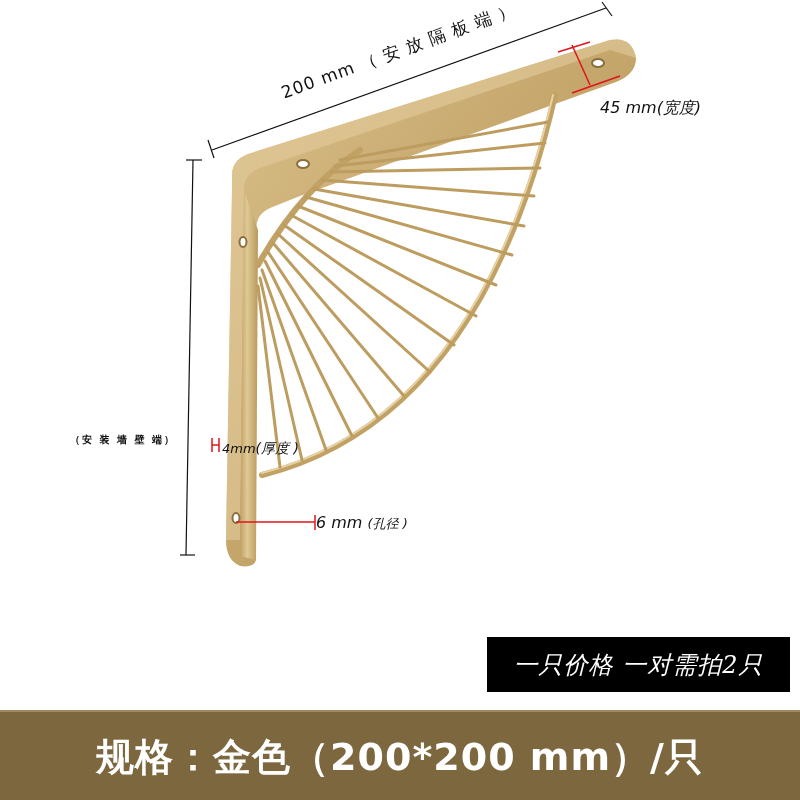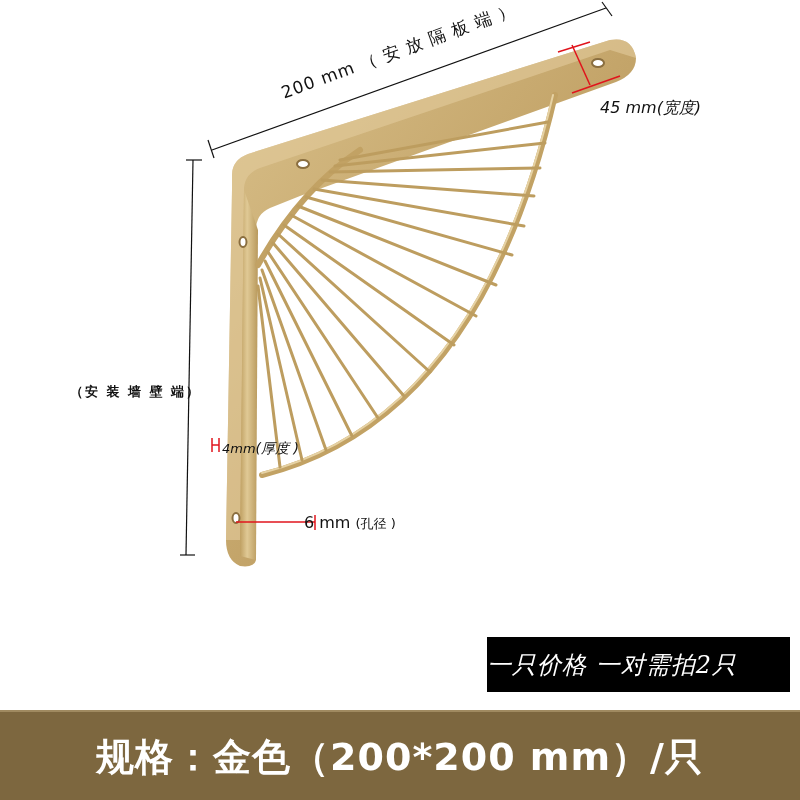--- a/index.html
+++ b/index.html
@@ -3,26 +3,26 @@
 <meta charset="utf-8">
 <style>
   html,body{margin:0;padding:0;}
   body{width:800px;height:800px;position:relative;background:#ffffff;overflow:hidden;font-family:"DejaVu Sans","Liberation Sans",sans-serif;}
   .canvas{position:absolute;left:0;top:0;width:800px;height:800px;}
   .label{position:absolute;color:#111;white-space:nowrap;}
   .top-label{left:282px;top:82px;font-size:17px;transform:rotate(-20deg);transform-origin:left center;letter-spacing:1px;}
   .width-label{left:600px;top:98px;font-size:16px;font-style:italic;}
   .width-label small{font-size:16px;}
   .height-label{left:70px;top:378px;font-size:17px;font-style:italic;text-align:center;line-height:28px;}
-  .height-label .sub{font-size:13px;letter-spacing:2px;font-style:normal;font-weight:bold;}
+  .height-label .sub{font-size:10px;letter-spacing:2px;font-style:normal;font-weight:bold;margin-top:48px;}
   .thick-label{left:222px;top:440px;font-size:13px;font-style:italic;}
   .thick-label small{font-size:14px;}
-  .hole-label{left:304px;top:513px;font-size:16px;}
+  .hole-label{left:316px;top:513px;font-size:16px;font-style:italic;}
   .hole-label small{font-size:13px;}
-  .price-box{position:absolute;left:487px;top:637px;width:303px;height:55px;background:#000;color:#fff;font-family:"DejaVu Serif","Liberation Serif",serif;font-size:24px;display:flex;align-items:center;font-style:italic;letter-spacing:1px;}
+  .price-box{position:absolute;left:487px;top:637px;width:303px;height:55px;background:#000;color:#fff;font-family:"DejaVu Serif","Liberation Serif",serif;font-size:24px;display:flex;align-items:center;justify-content:center;font-style:italic;letter-spacing:1px;}
   .spec-bar{position:absolute;left:0;top:710px;width:800px;height:90px;background:#7d673f;border-top:2px solid #a08a60;color:#fff;font-size:38px;font-weight:bold;display:flex;align-items:center;justify-content:center;letter-spacing:1px;}
 </style>
 </head>
 <body>
 
 <svg class="canvas" viewBox="0 0 800 800" xmlns="http://www.w3.org/2000/svg">
   <defs>
     <linearGradient id="gold" x1="0" y1="0" x2="1" y2="1">
       <stop offset="0" stop-color="#d9c08a"></stop>
       <stop offset="0.5" stop-color="#c4a56a"></stop>

